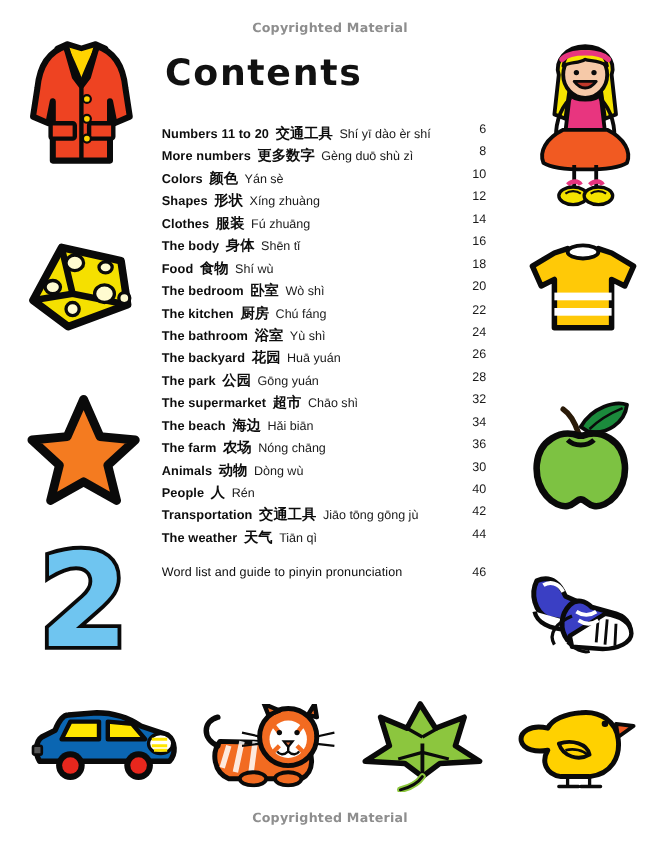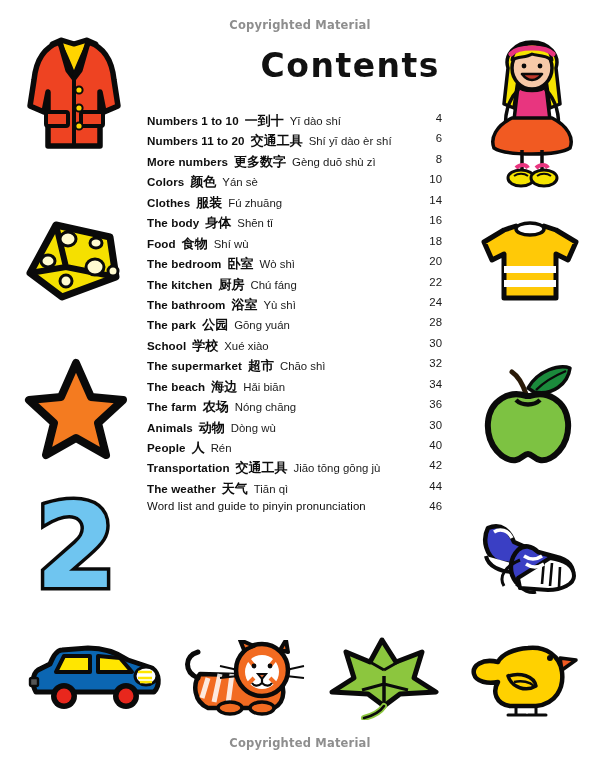--- a/index.html
+++ b/index.html
@@ -35,21 +35,21 @@
   }
   .copyright-top { top: 18px; }
   .copyright-bottom { top: 736px; }
 
   
   .contents-title {
     position: absolute;
     left: 150px;
     top: 46px;
     width: 290px;
-    text-align: right;
+    text-align: left;
     font-family: "DejaVu Sans", sans-serif;
     font-size: 33px;
     font-weight: 700;
     letter-spacing: 1.5px;
     color: #111111;
   }
 
   
   .toc {
     position: absolute;
@@ -57,21 +57,21 @@
     top: 112px;
     width: 295px;
   }
   .toc-row {
     position: relative;
     height: 20.45px;
     display: flex;
     align-items: baseline;
     white-space: nowrap;
   }
-  .toc-row.spacer-before { }
+  .toc-row.spacer-before { margin-top: 15px; }
   .toc-en {
     font-family: "Liberation Sans", sans-serif;
     font-size: 11.6px;
     font-weight: 700;
     color: #0d0d0d;
     letter-spacing: 0.1px;
   }
   .toc-en.plain { font-weight: 400; font-size: 11.4px; }
   .toc-cn {
     font-family: "DejaVu Sans", sans-serif;
@@ -109,44 +109,44 @@
 <div class="page">
 
   <div class="copyright copyright-top">Copyrighted Material</div>
 
   <div class="copyright copyright-bottom">Copyrighted Material</div>
 
   <div class="contents-title">Contents</div>
 
   <div class="toc" id="toc-list">
       <div class="toc-row">
-        <span class="toc-en">Numbers 1 to 10</span>
-        <span class="toc-cn">一到十</span>
-        <span class="toc-py">Yī dào shí</span>
-        <span class="toc-page">4</span>
-      </div>
-      <div class="toc-row">
         <span class="toc-en">Numbers 11 to 20</span>
         <span class="toc-cn">交通工具</span>
         <span class="toc-py">Shí yī dào èr shí</span>
         <span class="toc-page">6</span>
       </div>
       <div class="toc-row">
         <span class="toc-en">More numbers</span>
         <span class="toc-cn">更多数字</span>
         <span class="toc-py">Gèng duō shù zì</span>
         <span class="toc-page">8</span>
       </div>
       <div class="toc-row">
         <span class="toc-en">Colors</span>
         <span class="toc-cn">颜色</span>
         <span class="toc-py">Yán sè</span>
         <span class="toc-page">10</span>
       </div>
       <div class="toc-row">
+        <span class="toc-en">Shapes</span>
+        <span class="toc-cn">形状</span>
+        <span class="toc-py">Xíng zhuàng</span>
+        <span class="toc-page">12</span>
+      </div>
+      <div class="toc-row">
         <span class="toc-en">Clothes</span>
         <span class="toc-cn">服装</span>
         <span class="toc-py">Fú zhuāng</span>
         <span class="toc-page">14</span>
       </div>
       <div class="toc-row">
         <span class="toc-en">The body</span>
         <span class="toc-cn">身体</span>
         <span class="toc-py">Shēn tǐ</span>
         <span class="toc-page">16</span>
@@ -169,30 +169,30 @@
         <span class="toc-py">Chú fáng</span>
         <span class="toc-page">22</span>
       </div>
       <div class="toc-row">
         <span class="toc-en">The bathroom</span>
         <span class="toc-cn">浴室</span>
         <span class="toc-py">Yù shì</span>
         <span class="toc-page">24</span>
       </div>
       <div class="toc-row">
+        <span class="toc-en">The backyard</span>
+        <span class="toc-cn">花园</span>
+        <span class="toc-py">Huā yuán</span>
+        <span class="toc-page">26</span>
+      </div>
+      <div class="toc-row">
         <span class="toc-en">The park</span>
         <span class="toc-cn">公园</span>
         <span class="toc-py">Gōng yuán</span>
         <span class="toc-page">28</span>
-      </div>
-      <div class="toc-row">
-        <span class="toc-en">School</span>
-        <span class="toc-cn">学校</span>
-        <span class="toc-py">Xué xiào</span>
-        <span class="toc-page">30</span>
       </div>
       <div class="toc-row">
         <span class="toc-en">The supermarket</span>
         <span class="toc-cn">超市</span>
         <span class="toc-py">Chāo shì</span>
         <span class="toc-page">32</span>
       </div>
       <div class="toc-row">
         <span class="toc-en">The beach</span>
         <span class="toc-cn">海边</span>

